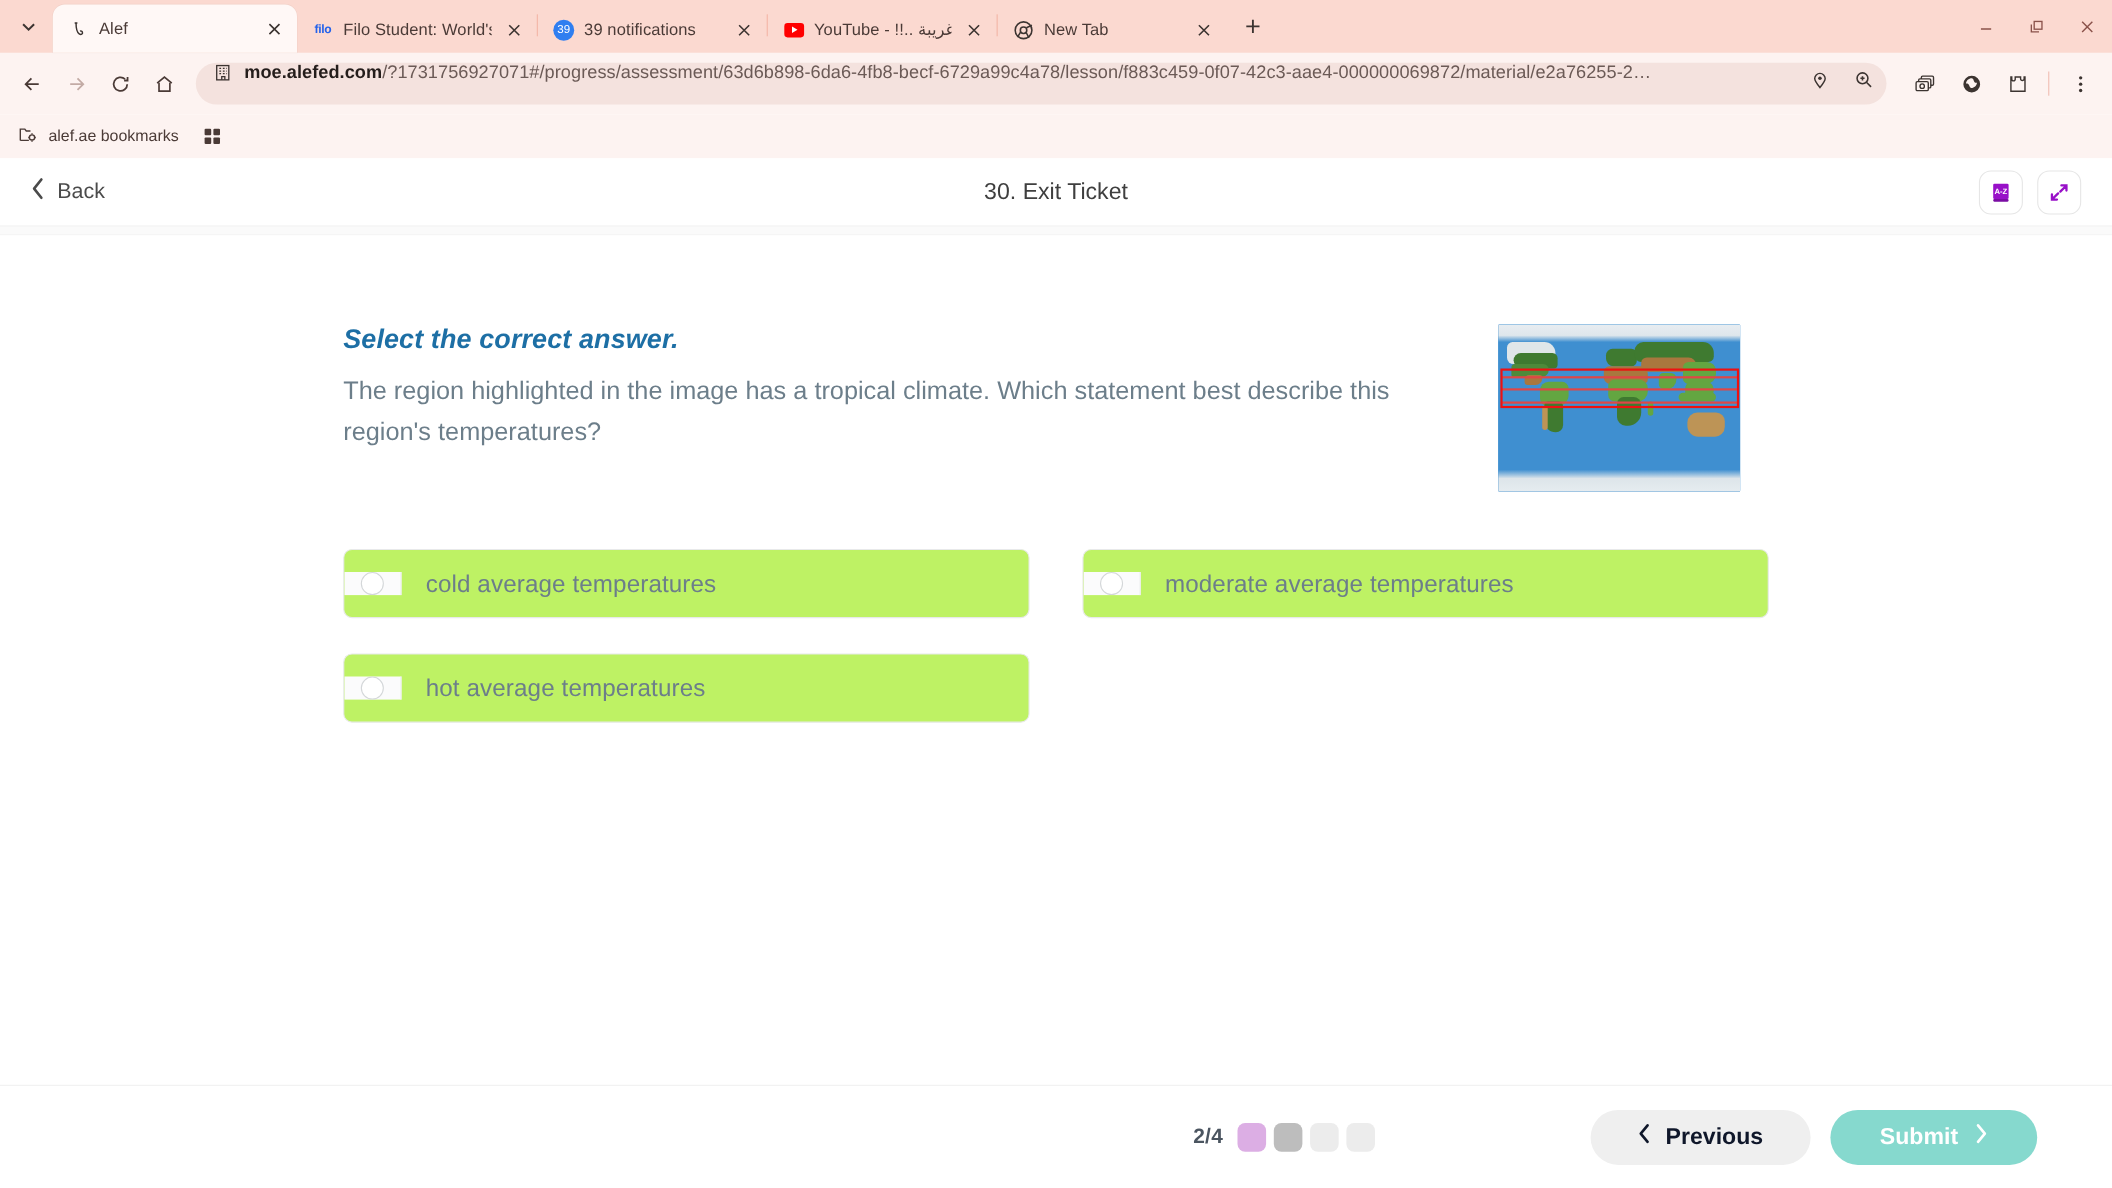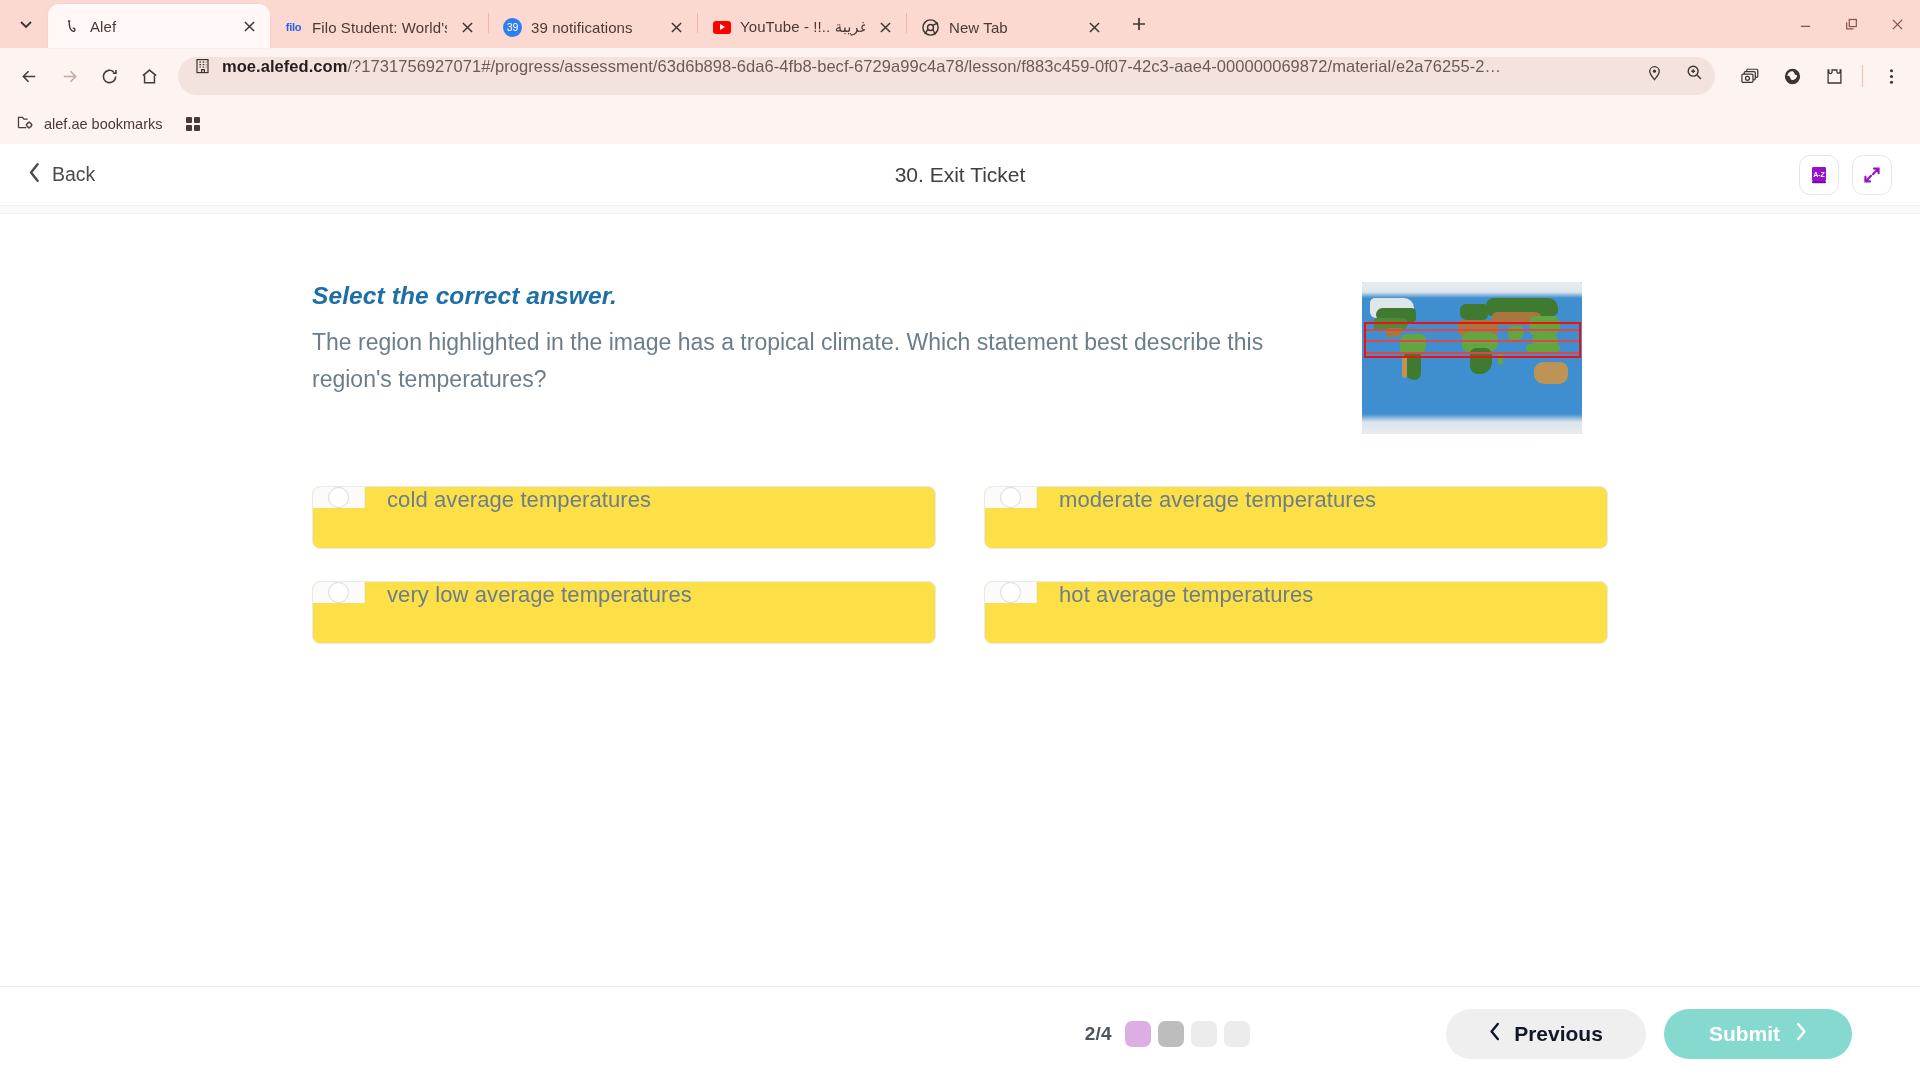--- a/index.html
+++ b/index.html
@@ -112,21 +112,21 @@
   .hdr-btn {
     width: 40px; height: 40px; border-radius: 11px; border: 1px solid #e6e6e6;
     background: #fff; display: flex; align-items: center; justify-content: center;
   }
   .hdr-btn svg { width: 22px; height: 22px; }
 
   .content-band { flex: 1 1 auto; background: #fff; overflow: hidden; position: relative; }
   .thin-sep { height: 8px; background: #fafafa; border-bottom: 1px solid #f2f2f2; }
 
   .q-wrap { padding: 64px 0 0 0; }
-  .q-inner { width: 1296px; margin: 4px auto; position: relative; }
+  .q-inner { width: 1296px; margin: 17px auto; position: relative; }
 
   .q-row { display: flex; align-items: flex-start; gap: 30px; }
   .q-text-col { flex: 1 1 auto; max-width: 1020px; }
   .q-prompt {
     font-size: 24.5px; font-weight: 700; font-style: italic; color: #1d6fa5;
     letter-spacing: .1px; margin-bottom: 14px;
   }
   .q-body {
     font-size: 23px; color: #6c7e8a; line-height: 1.62; max-width: 1030px;
   }
@@ -150,21 +150,21 @@
     border: 2.5px solid #ee1111;
   }
   .tropic-line { position: absolute; left: 3px; right: 2px; height: 1.5px; background: #e04646; }
 
   .options {
     width: 1296px; margin: 52px auto 0; display: grid;
     grid-template-columns: 624px 624px; column-gap: 48px; row-gap: 32px;
   }
   .opt {
     height: 63px; border: 1px solid #e8e9ea; border-radius: 8px;
-    display: flex; align-items: flex-start; background: #fde047; overflow: hidden;
+    display: flex; align-items: center; background: #bef264; overflow: hidden;
   }
   .opt-radio-cell {
     width: 52px; flex: 0 0 52px; display: flex; align-items: center; justify-content: center;
     background: #fbfbfc; border-right: 1px solid #eceded;
   }
   .radio { width: 21px; height: 21px; border-radius: 50%; border: 1.6px solid #d4d7d9; background: #fff; }
   .opt-label {
     display: flex; align-items: center; padding: 0 22px;
     font-size: 22px; color: #6c7e8a; letter-spacing: .1px;
   }
@@ -491,26 +491,20 @@
               <div class="opt-label">cold average temperatures</div>
             </div>
 
             <div class="opt">
               <div class="opt-radio-cell">
                 <span class="radio"></span>
               </div>
               <div class="opt-label">moderate average temperatures</div>
             </div>
 
-            <div class="opt">
-              <div class="opt-radio-cell">
-                <span class="radio"></span>
-              </div>
-              <div class="opt-label">very low average temperatures</div>
-            </div>
 
             <div class="opt">
               <div class="opt-radio-cell">
                 <span class="radio"></span>
               </div>
               <div class="opt-label">hot average temperatures</div>
             </div>
           </div>
         </div>
       </div>

